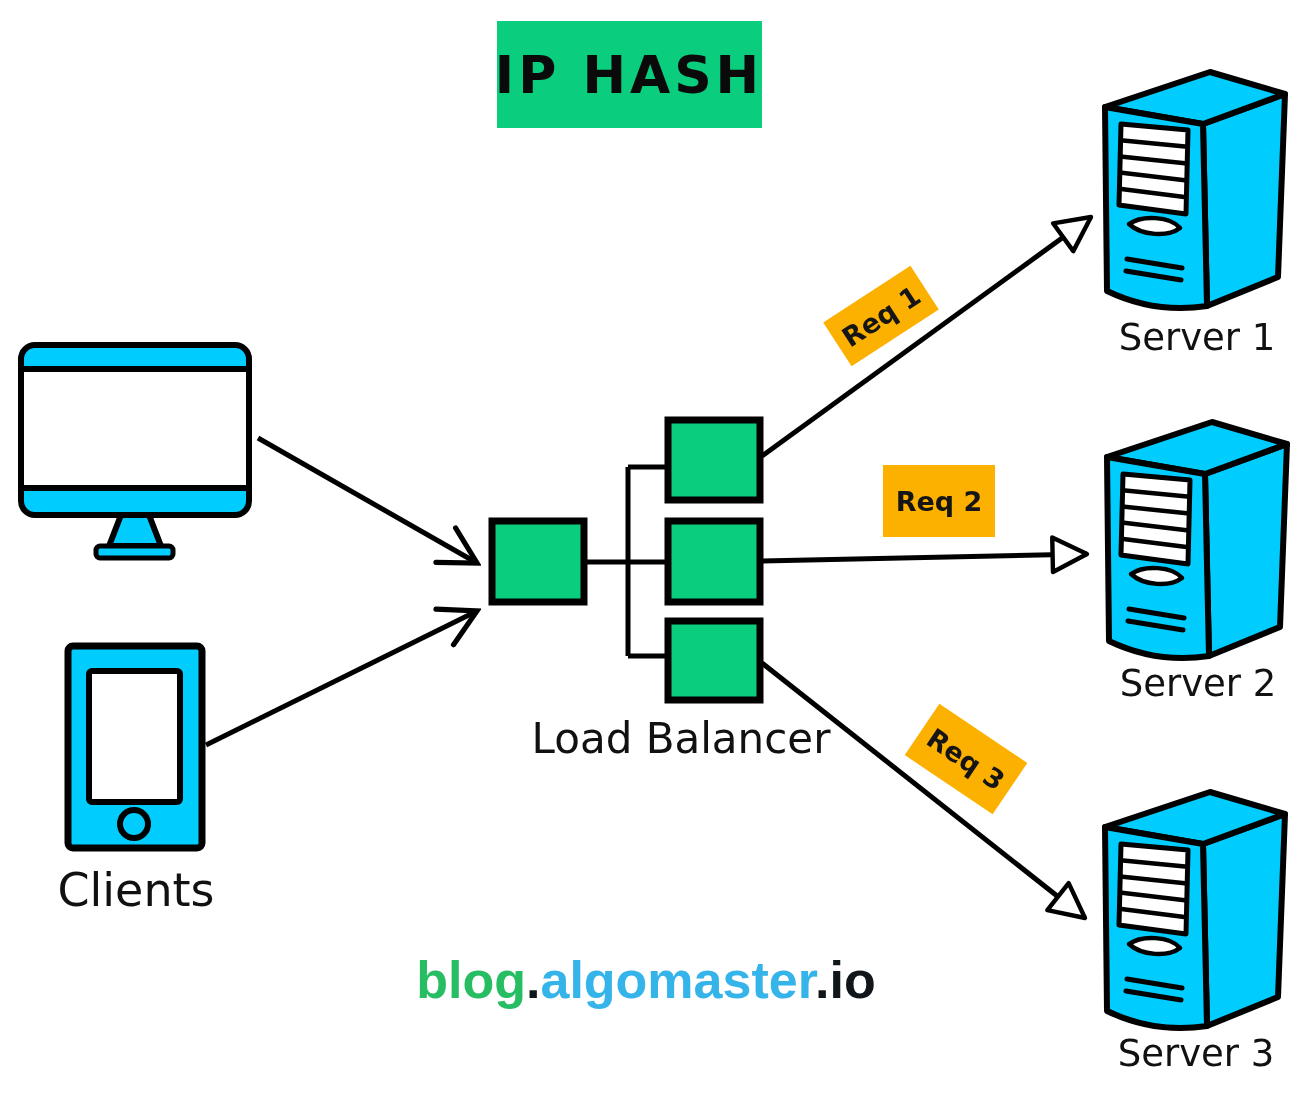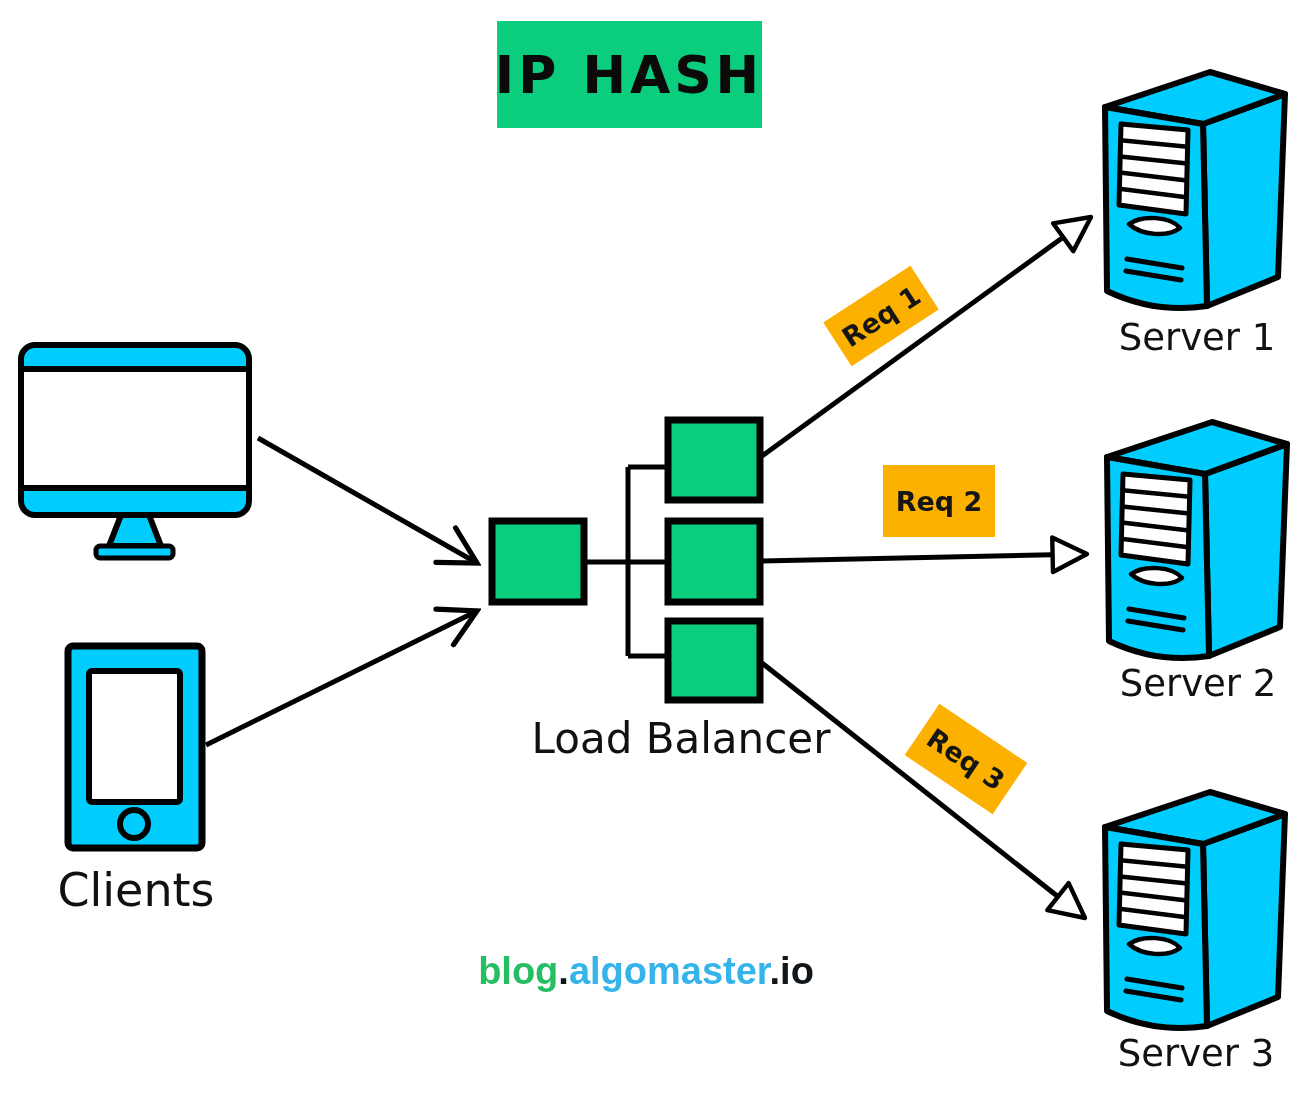--- a/index.html
+++ b/index.html
@@ -15,21 +15,21 @@
   .title-text{font-size:52px;font-weight:bold;letter-spacing:4px;fill:#0a0a0a;}
   .node-label{font-size:42px;}
   .clients-label{font-size:46px;}
   .server-label{font-size:37px;}
   .req-text{font-size:27px;font-weight:bold;fill:#151515;}
   .footer{
     position:absolute;left:646px;top:950px;
     transform:translateX(-50%);
     white-space:nowrap;
     font-family:"Liberation Sans",sans-serif;
-    font-weight:700;font-size:38px;letter-spacing:0px;
+    font-weight:700;font-size:52px;letter-spacing:0px;
   }
   .fp-green{color:#27bd63;}
   .fp-blue{color:#35b4ea;}
   .fp-dark{color:#10161a;}
 </style>
 </head>
 <body>
 
 <div class="canvas">
   <svg width="1304" height="1098" viewBox="0 0 1304 1098">

